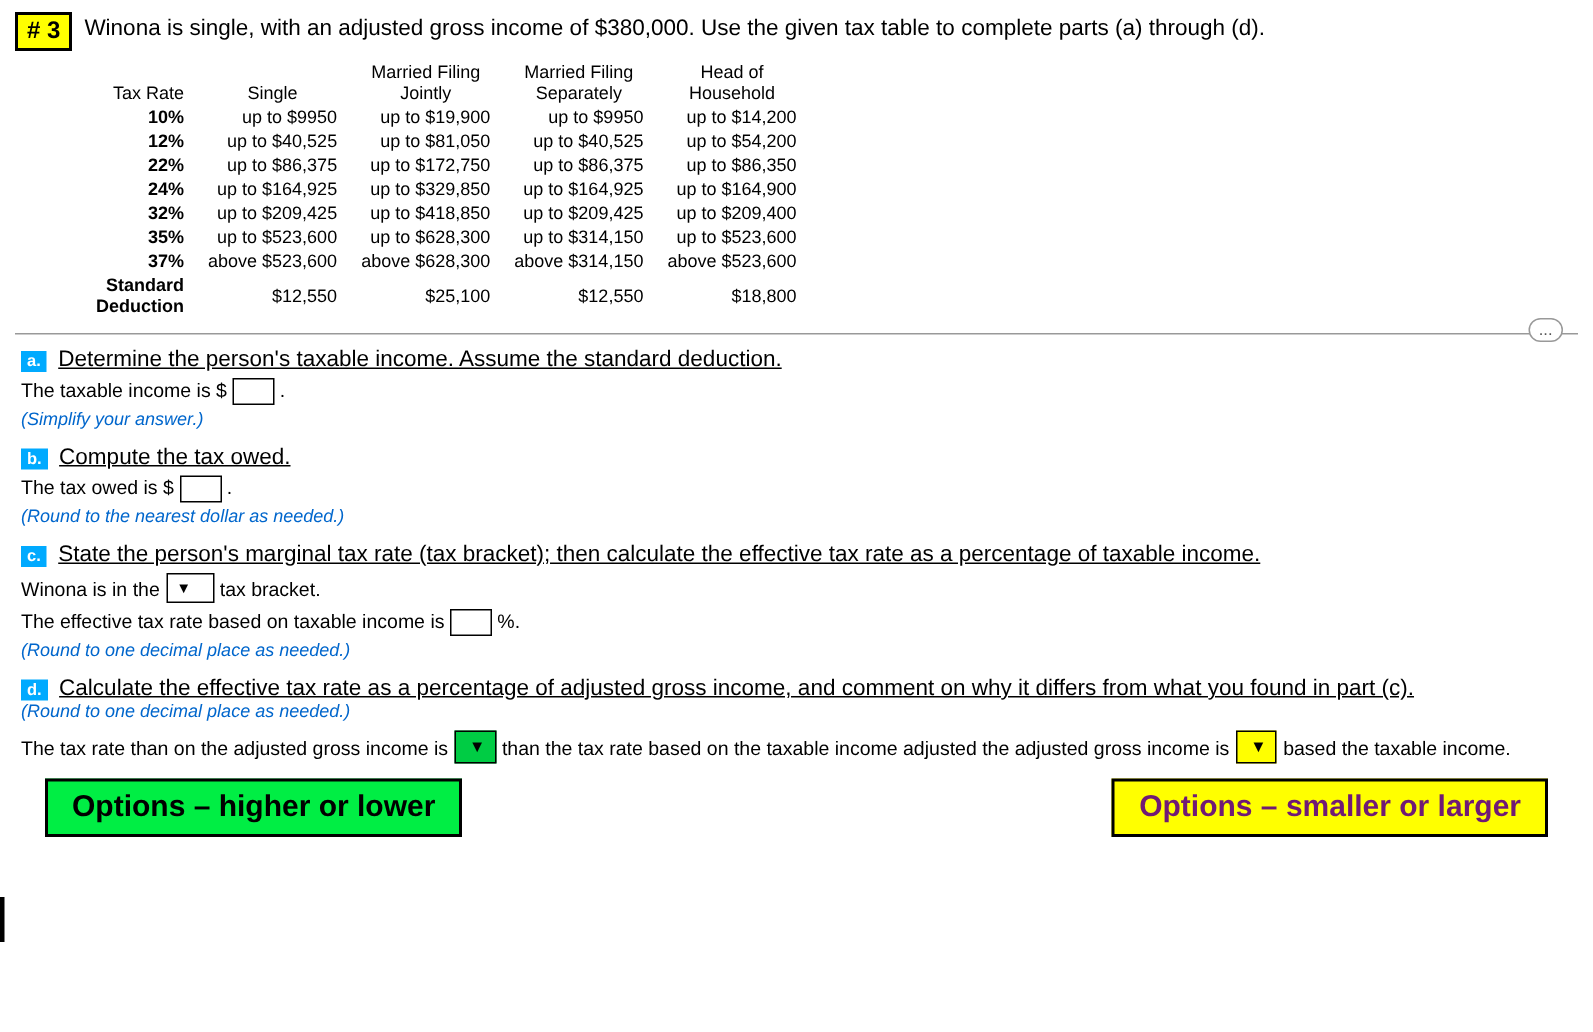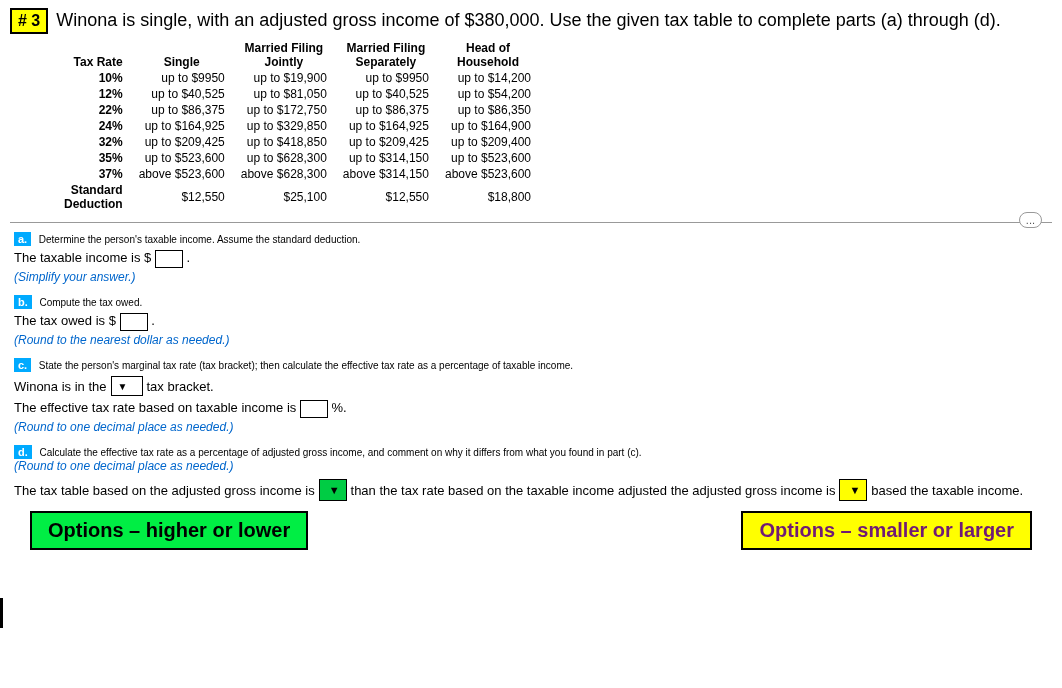--- a/index.html
+++ b/index.html
@@ -29,37 +29,37 @@
     .problem-number {
       background: #ffff00;
       font-weight: bold;
       font-size: 16px;
       padding: 2px 6px;
       margin-right: 8px;
       white-space: nowrap;
       border: 2px solid #000;
     }
     .problem-description {
-      font-size: 18px;
+      font-size: 15px;
       padding-top: 2px;
       text-align: center;
     }
 
     
     .tax-table-container {
       margin-left: 46px;
       margin-bottom: 10px;
     }
     table.tax-table {
       border-collapse: collapse;
       font-size: 12px;
     }
     table.tax-table th {
       text-align: center;
-      font-weight: bold;
+      font-weight: normal;
       padding: 1px 8px;
       vertical-align: bottom;
     }
     table.tax-table td {
       text-align: right;
       padding: 1px 8px;
     }
     table.tax-table td:first-child {
       text-align: right;
       font-weight: normal;
@@ -100,21 +100,22 @@
       font-size: 11px;
       font-weight: bold;
       padding: 1px 4px;
       margin-right: 4px;
       min-width: 14px;
       text-align: center;
     }
 
     .part-question {
       display: inline;
-      font-size: 10px;
+      font-size: 15px;
+      text-decoration: underline;
     }
 
     .part-answer-line {
       margin: 4px 0 2px 0;
       font-size: 13px;
     }
 
     .part-note {
       color: #0066cc;
       font-size: 12px;
@@ -371,21 +372,21 @@
     </div>
 
     <div class="part-block">
       <div>
         <span class="part-label">d.</span>
         <span class="part-question">Calculate the effective tax rate as a percentage of adjusted gross income, and comment on why it differs from what you found in part (c).</span>
       </div>
       <div class="part-note">(Round to one decimal place as needed.)</div>
 
       <div class="part-d-compare-line">
-        <span>The tax table based on the adjusted gross income is</span>
+        <span>The tax rate than on the adjusted gross income is</span>
         <span class="green-dropdown">
           <span class="arrow">▼</span>
         </span>
         <span>than the tax rate based on the taxable income adjusted the adjusted gross income is</span>
         <span class="yellow-dropdown">
           <span class="arrow">▼</span>
         </span>
         <span>based the taxable income.</span>
       </div>
     </div>

